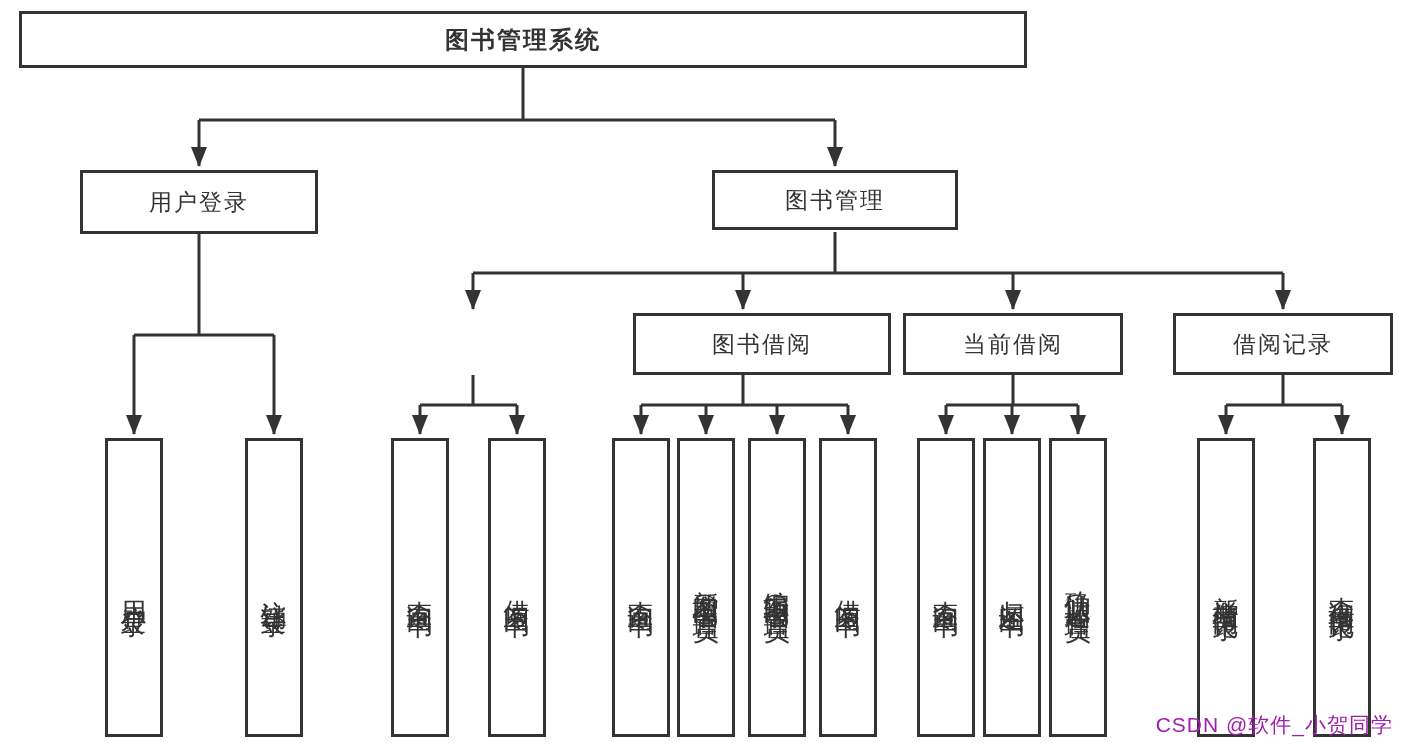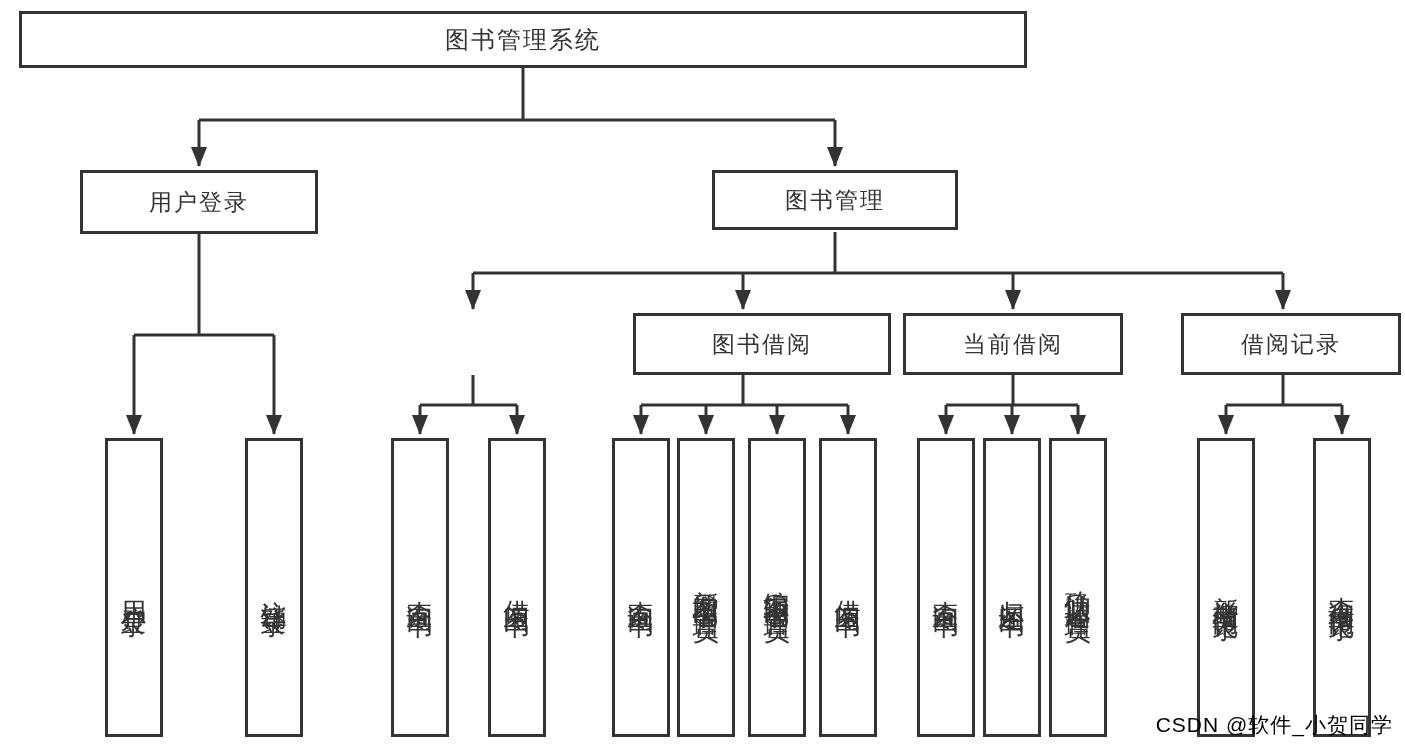--- a/index.html
+++ b/index.html
@@ -20,37 +20,37 @@
   .box {
     position: absolute;
     box-sizing: border-box;
     border: 3px solid #333333;
     background: #ffffff;
     display: flex;
     align-items: center;
     justify-content: center;
     text-align: center;
   }
-  .root-box  { font-size: 24px; letter-spacing: 2px; }
+  .root-box  { font-size: 24px; letter-spacing: 2px; font-weight: bold; }
   .h-box     { font-size: 23px; letter-spacing: 2px; }
   .leaf {
     font-size: 26px;
   }
   .leaf .v-label {
     writing-mode: vertical-rl;
     text-orientation: mixed;
     letter-spacing: 4px;
     line-height: 1;
   }
   .watermark {
     position: absolute;
     right: 12px;
     bottom: 8px;
     font-size: 21px;
-    color: #000000;
+    color: #a21caf;
     letter-spacing: 1px;
     white-space: nowrap;
   }
 </style>
 </head>
 <body>
 
 <div class="canvas">
 
   <svg class="connectors" viewBox="0 0 1405 747" xmlns="http://www.w3.org/2000/svg">
@@ -106,21 +106,21 @@
   <div class="box h-box" style="left:712px; top:170px; width:246px; height:60px;">
     <span>图书管理</span>
   </div>
 
   <div class="box h-box" style="left:633px; top:313px; width:258px; height:62px;">
     <span>图书借阅</span>
   </div>
   <div class="box h-box" style="left:903px; top:313px; width:220px; height:62px;">
     <span>当前借阅</span>
   </div>
-  <div class="box h-box" style="left:1173px; top:313px; width:220px; height:62px;margin-left:8px;">
+  <div class="box h-box" style="left:1173px; top:313px; width:220px; height:62px;">
     <span>借阅记录</span>
   </div>
 
   <div class="box leaf" style="left:105px; top:438px; width:58px; height:299px;">
     <span class="v-label">用户登录</span>
   </div>
   <div class="box leaf" style="left:245px; top:438px; width:58px; height:299px;">
     <span class="v-label">注销登录</span>
   </div>
 

